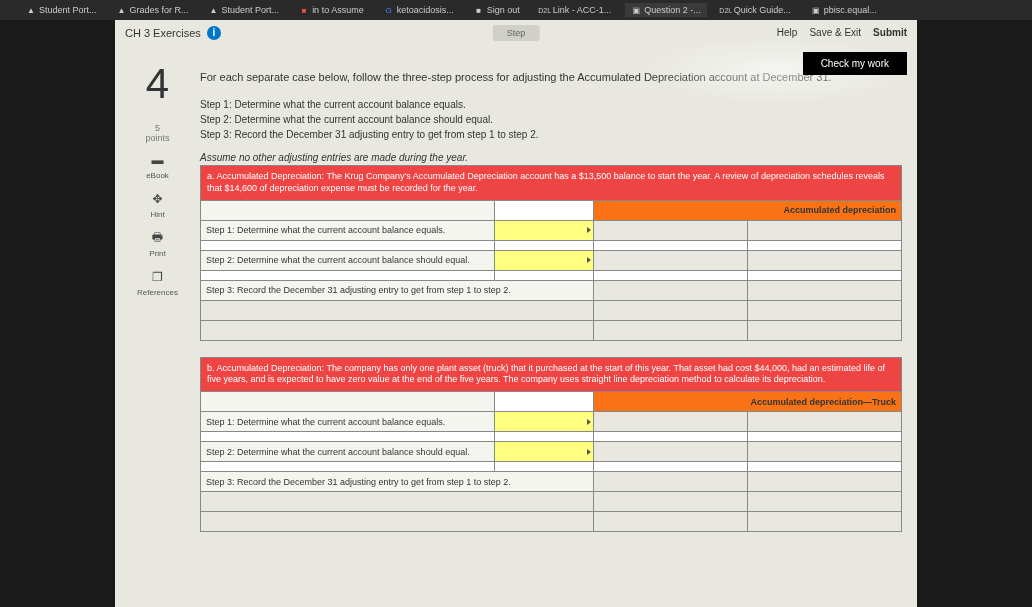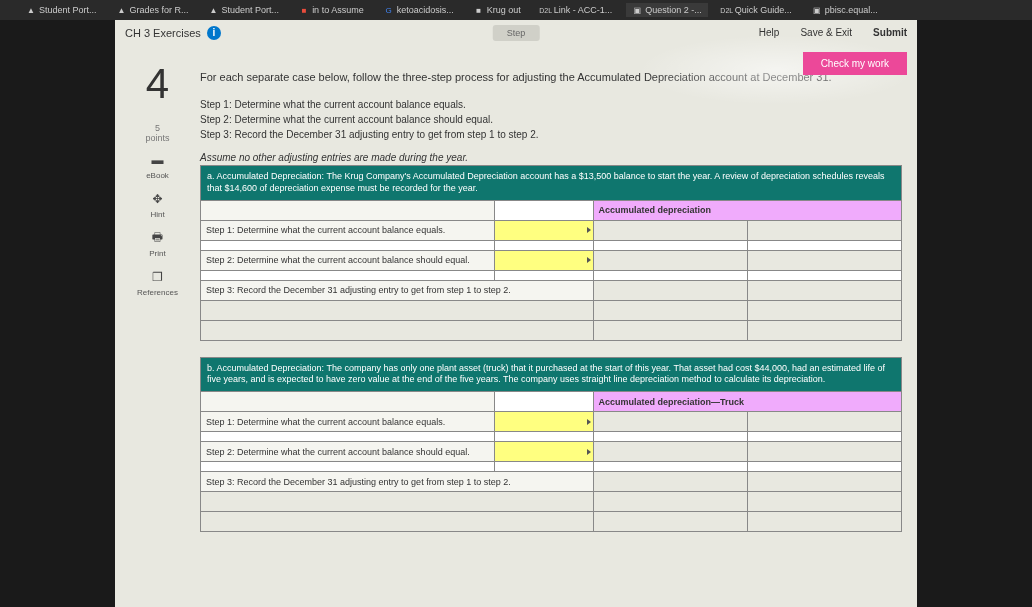--- a/index.html
+++ b/index.html
@@ -6,43 +6,43 @@
 body{background:#1a1a1a;width:1032px;height:607px;overflow:hidden}
 .tabs{background:#2a2a2a;height:20px;display:flex;align-items:center;font-size:9px;color:#ccc;padding:0 20px;gap:8px}
 .tab{display:flex;align-items:center;gap:3px;padding:2px 6px;cursor:pointer}
 .tab.active{background:#3a3a3a}
 .tab-icon{width:10px;height:10px;display:flex;align-items:center;justify-content:center;font-size:8px}
 .page{background:#e8e8e0;margin:0 115px;height:587px;position:relative}
 .topbar{height:25px;display:flex;align-items:center;justify-content:space-between;padding:0 10px;font-size:11px}
 .topbar-left{display:flex;align-items:center;gap:6px;color:#333}
 .info-icon{width:14px;height:14px;background:#0077cc;border-radius:50%;color:#fff;display:flex;align-items:center;justify-content:center;font-size:10px;font-weight:bold}
 .saved{background:#d0d0c8;padding:3px 14px;border-radius:3px;font-size:9px;color:#666;position:absolute;left:50%;transform:translateX(-50%)}
-.topbar-right{display:flex;gap:21px;font-size:10px;align-items:center}
+.topbar-right{display:flex;gap:12px;font-size:10px;align-items:center}
 .topbar-right span{color:#333;cursor:pointer}
 .submit{font-weight:bold}
-.check-btn{background:#ec4899;color:#fff;padding:6px 18px;font-size:10px;border:none;cursor:pointer;position:absolute;right:10px;top:32px}
+.check-btn{background:#000000;color:#fff;padding:6px 18px;font-size:10px;border:none;cursor:pointer;position:absolute;right:10px;top:32px}
 .content{display:flex;padding:10px 15px 0 10px;height:calc(100% - 25px)}
 .left-col{width:65px;display:flex;flex-direction:column;align-items:center;padding-top:5px}
 .qnum{font-size:42px;color:#333;font-weight:300;margin-bottom:15px}
 .points-box{text-align:center;font-size:9px;color:#777;margin-bottom:8px}
 .tool{display:flex;flex-direction:column;align-items:center;gap:2px;margin-bottom:10px;font-size:8px;color:#555;cursor:pointer}
 .tool-icon{width:20px;height:18px;display:flex;align-items:center;justify-content:center;font-size:12px;color:#444}
 .main{flex:1;padding:15px 0 0 10px;font-size:11px;color:#333;overflow:hidden}
 .instr{margin-bottom:12px;line-height:1.4}
 .steps{margin-bottom:10px;line-height:1.5;font-size:10px}
 .assume{font-style:italic;margin-bottom:2px;font-size:10px}
 .exercise-table{width:100%;border-collapse:collapse;font-size:9px}
 .exercise-table td{border:1px solid #888;padding:3px 5px;height:20px}
-.blue-header{background:#0f766e;color:#fff;font-weight:normal;padding:5px 6px !important;line-height:1.3}
+.blue-header{background:#ef4444;color:#fff;font-weight:normal;padding:5px 6px !important;line-height:1.3}
 .col-label{width:42%;background:#f5f5f0}
 .col-blank{width:14%;background:#fff}
 .step-cell{background:#f5f5f0}
 .input-cell{background:#ffff80;position:relative}
 .input-cell::after{content:'';position:absolute;right:2px;top:50%;transform:translateY(-50%);border-left:4px solid #555;border-top:3px solid transparent;border-bottom:3px solid transparent}
-.acc-header{background:#f0abfc;font-weight:bold;text-align:left}
+.acc-header{background:#f97316;font-weight:bold;text-align:right}
 .spacer-row td{height:10px;background:#fff}
 .glare{position:absolute;right:0;top:15px;width:280px;height:70px;background:radial-gradient(ellipse at center,rgba(255,255,255,0.55) 0%,rgba(255,255,255,0) 70%);pointer-events:none}
 </style>
 </head>
 <body>
 
 <div class="tabs">
   <div class="tab">
       <span class="tab-icon">▲</span>
       <span>Student Port...</span>
@@ -58,21 +58,21 @@
   <div class="tab">
       <span class="tab-icon" style="color:#e74c3c">■</span>
       <span>in to Assume</span>
     </div>
   <div class="tab">
       <span class="tab-icon" style="color:#4285f4">G</span>
       <span>ketoacidosis...</span>
     </div>
   <div class="tab">
       <span class="tab-icon">■</span>
-      <span>Krug out</span>
+      <span>Sign out</span>
     </div>
   <div class="tab">
       <span class="tab-icon" style="font-size:7px">D2L</span>
       <span>Link - ACC-1...</span>
     </div>
   <div class="tab active">
       <span class="tab-icon">▣</span>
       <span>Question 2 -...</span>
     </div>
   <div class="tab">

